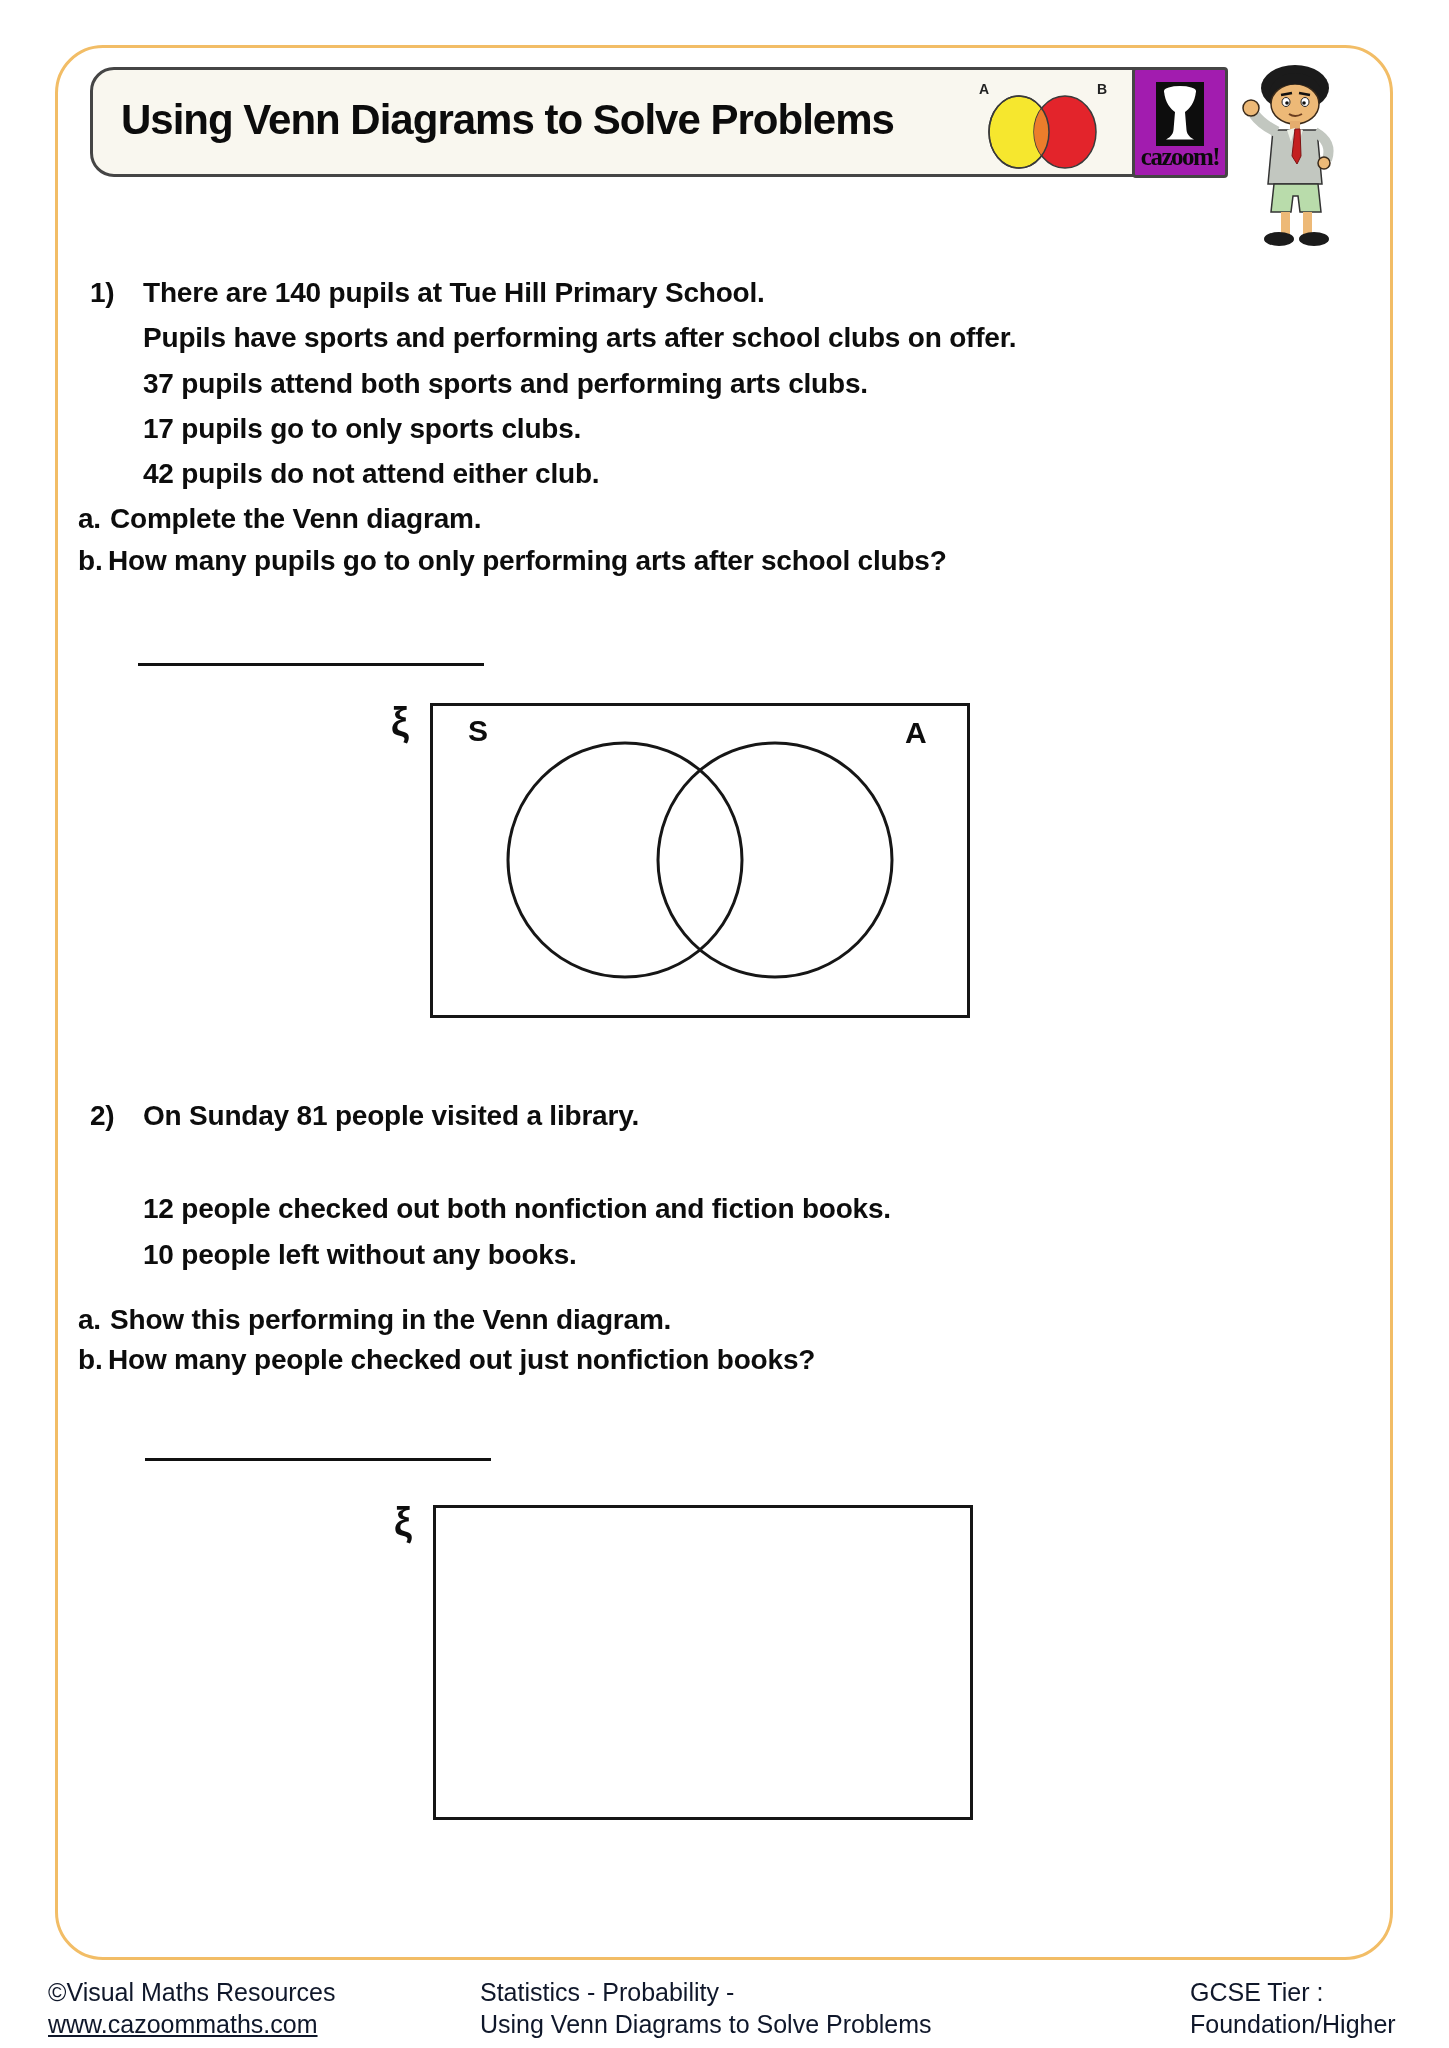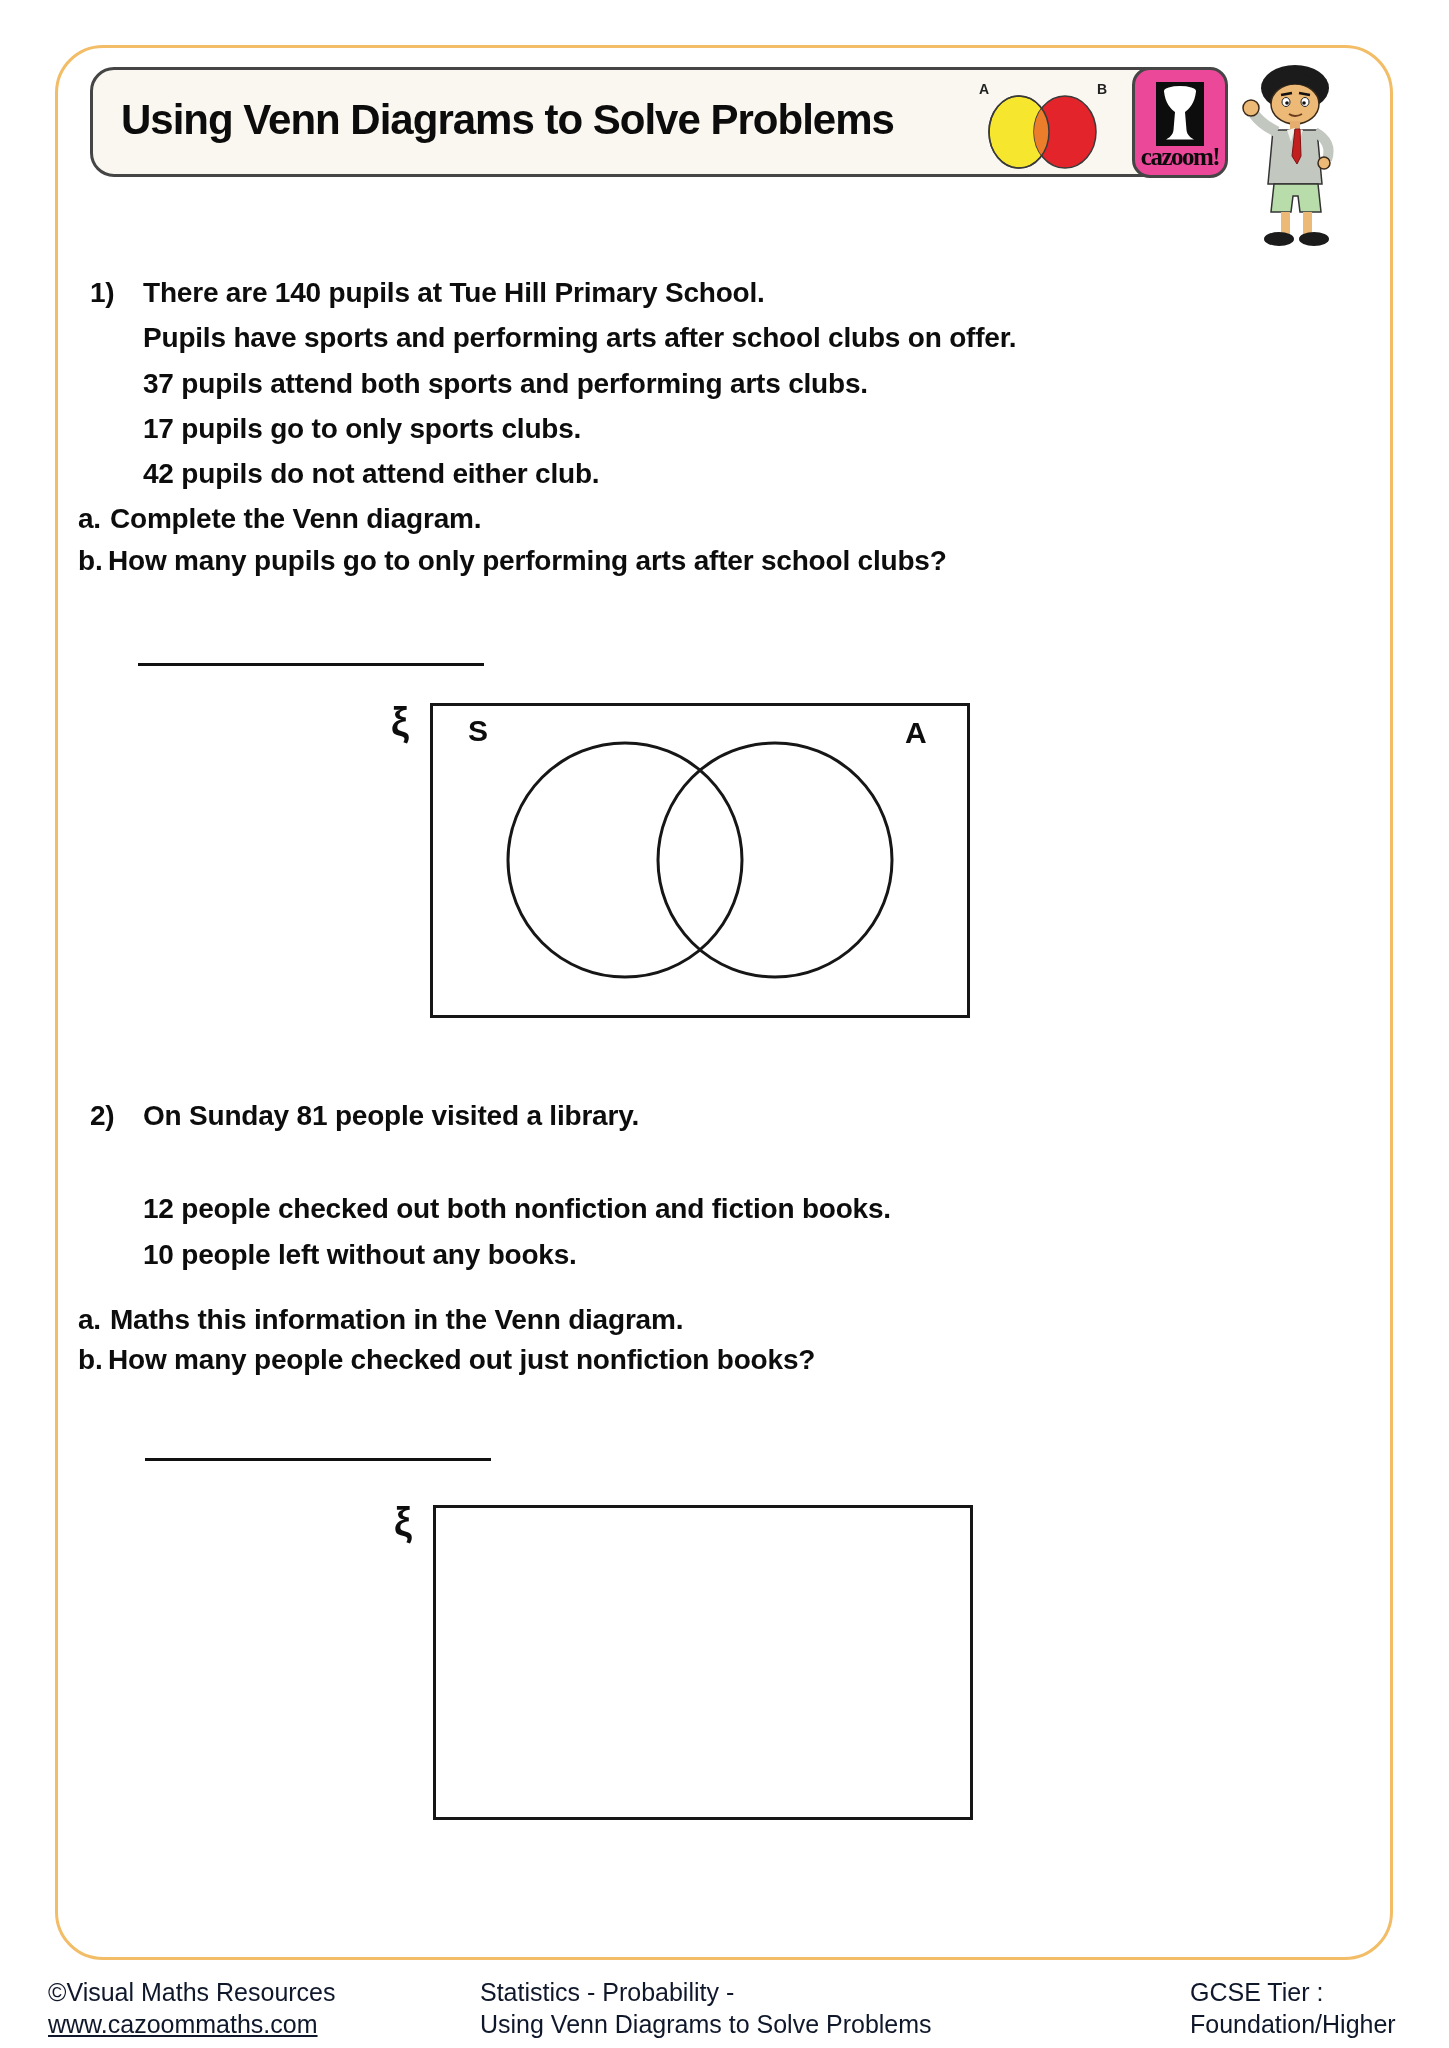--- a/index.html
+++ b/index.html
@@ -9,21 +9,21 @@
   .frame{position:absolute;left:55px;top:45px;width:1332px;height:1909px;
          border:3px solid #f2bd66;border-radius:48px;}
 
   
   .header{position:absolute;left:90px;top:67px;width:1138px;height:110px;
           background:#f9f7ef;border:3px solid #454545;border-radius:24px;box-sizing:border-box;}
   .title{position:absolute;left:28px;top:26px;font-size:42px;font-weight:bold;
          letter-spacing:-1px;color:#0c0c0c;white-space:nowrap;}
   .vennlogo{position:absolute;left:882px;top:8px;}
   .brandbox{position:absolute;left:1039px;top:-3px;width:96px;height:111px;
-            background:#ec4899;border:3px solid #454545;border-radius:18px;box-sizing:border-box;}
+            background:#a21caf;border:3px solid #454545;border-radius:4px;box-sizing:border-box;}
   .drum{position:absolute;left:50%;transform:translateX(-50%);top:12px;}
   .brandname{position:absolute;left:50%;transform:translateX(-50%);bottom:4px;
              font-family:"Liberation Serif",serif;font-weight:bold;font-size:25px;
              letter-spacing:-1.5px;white-space:nowrap;color:#0b0b0b;}
   .boy{position:absolute;left:1237px;top:62px;}
 
   
   .qnum,.qlabel,.qtext{position:absolute;font-weight:bold;font-size:28px;color:#0d0d0d;
                        white-space:nowrap;letter-spacing:-0.2px;}
 
@@ -123,21 +123,21 @@
       <circle cx="342" cy="154" r="117" fill="none" stroke="#161616" stroke-width="3"></circle>
     </svg>
   </div>
 
   <div class="qnum" style="left:90px;top:1100px">2)</div>
   <div class="qtext" style="left:143px;top:1100px">On Sunday 81 people visited a library.</div>
   <div class="qtext" style="left:143px;top:1193px">12 people checked out both nonfiction and fiction books.</div>
   <div class="qtext" style="left:143px;top:1239px">10 people left without any books.</div>
 
   <div class="qlabel" style="left:78px;top:1304px">a.</div>
-  <div class="qtext" style="left:110px;top:1304px">Maths this information in the Venn diagram.</div>
+  <div class="qtext" style="left:110px;top:1304px">Show this performing in the Venn diagram.</div>
   <div class="qlabel" style="left:78px;top:1344px">b.</div>
   <div class="qtext" style="left:108px;top:1344px">How many people checked out just nonfiction books?</div>
 
   <div class="ansline" style="left:145px;top:1458px"></div>
 
   <div class="xi" style="left:394px;top:1502px">ξ</div>
   <div class="vennbox" style="left:433px;top:1505px"></div>
 
   <div class="foot" style="left:48px;top:1978px">©Visual Maths Resources</div>
   <a class="foot weblink" style="left:48px;top:2010px;position:absolute">www.cazoommaths.com</a>

